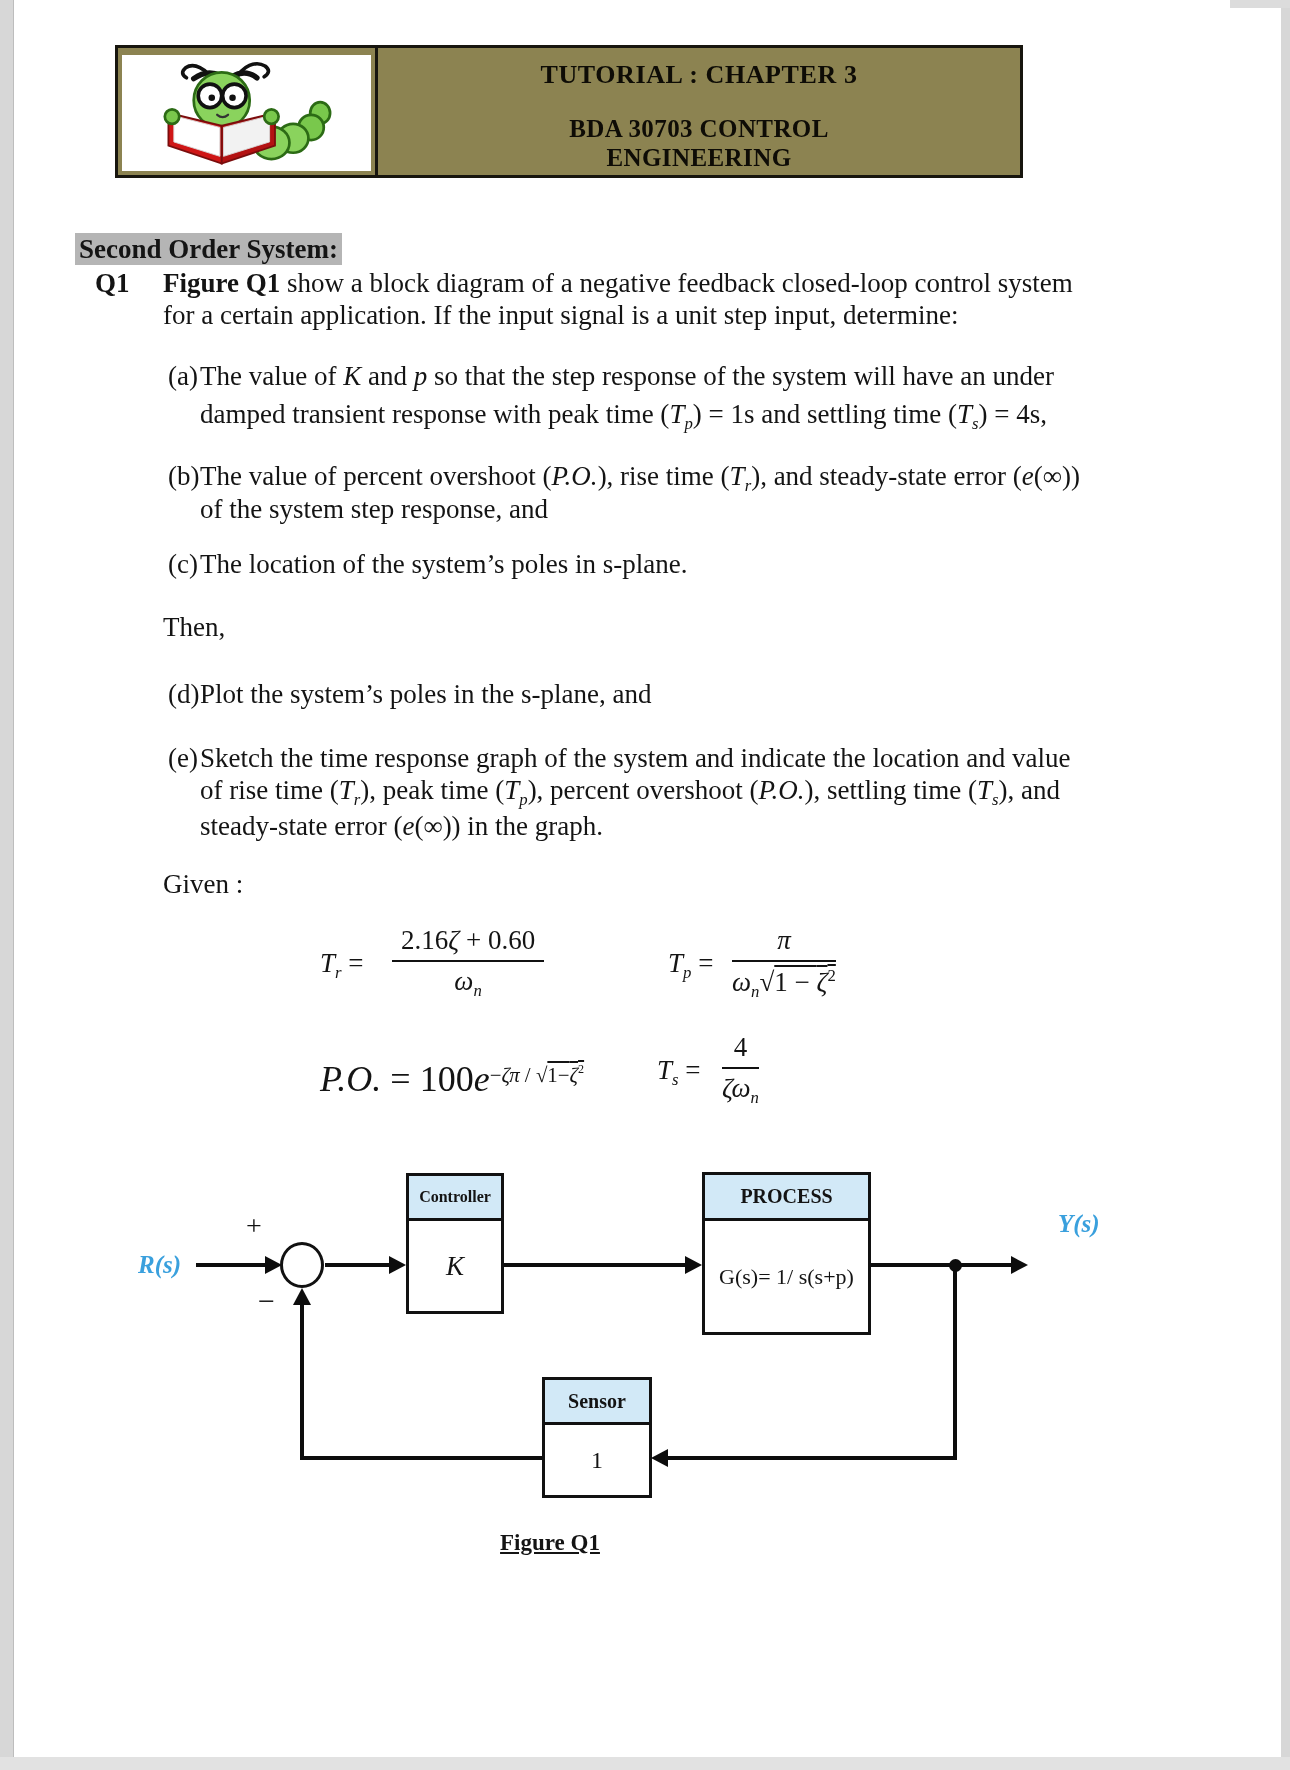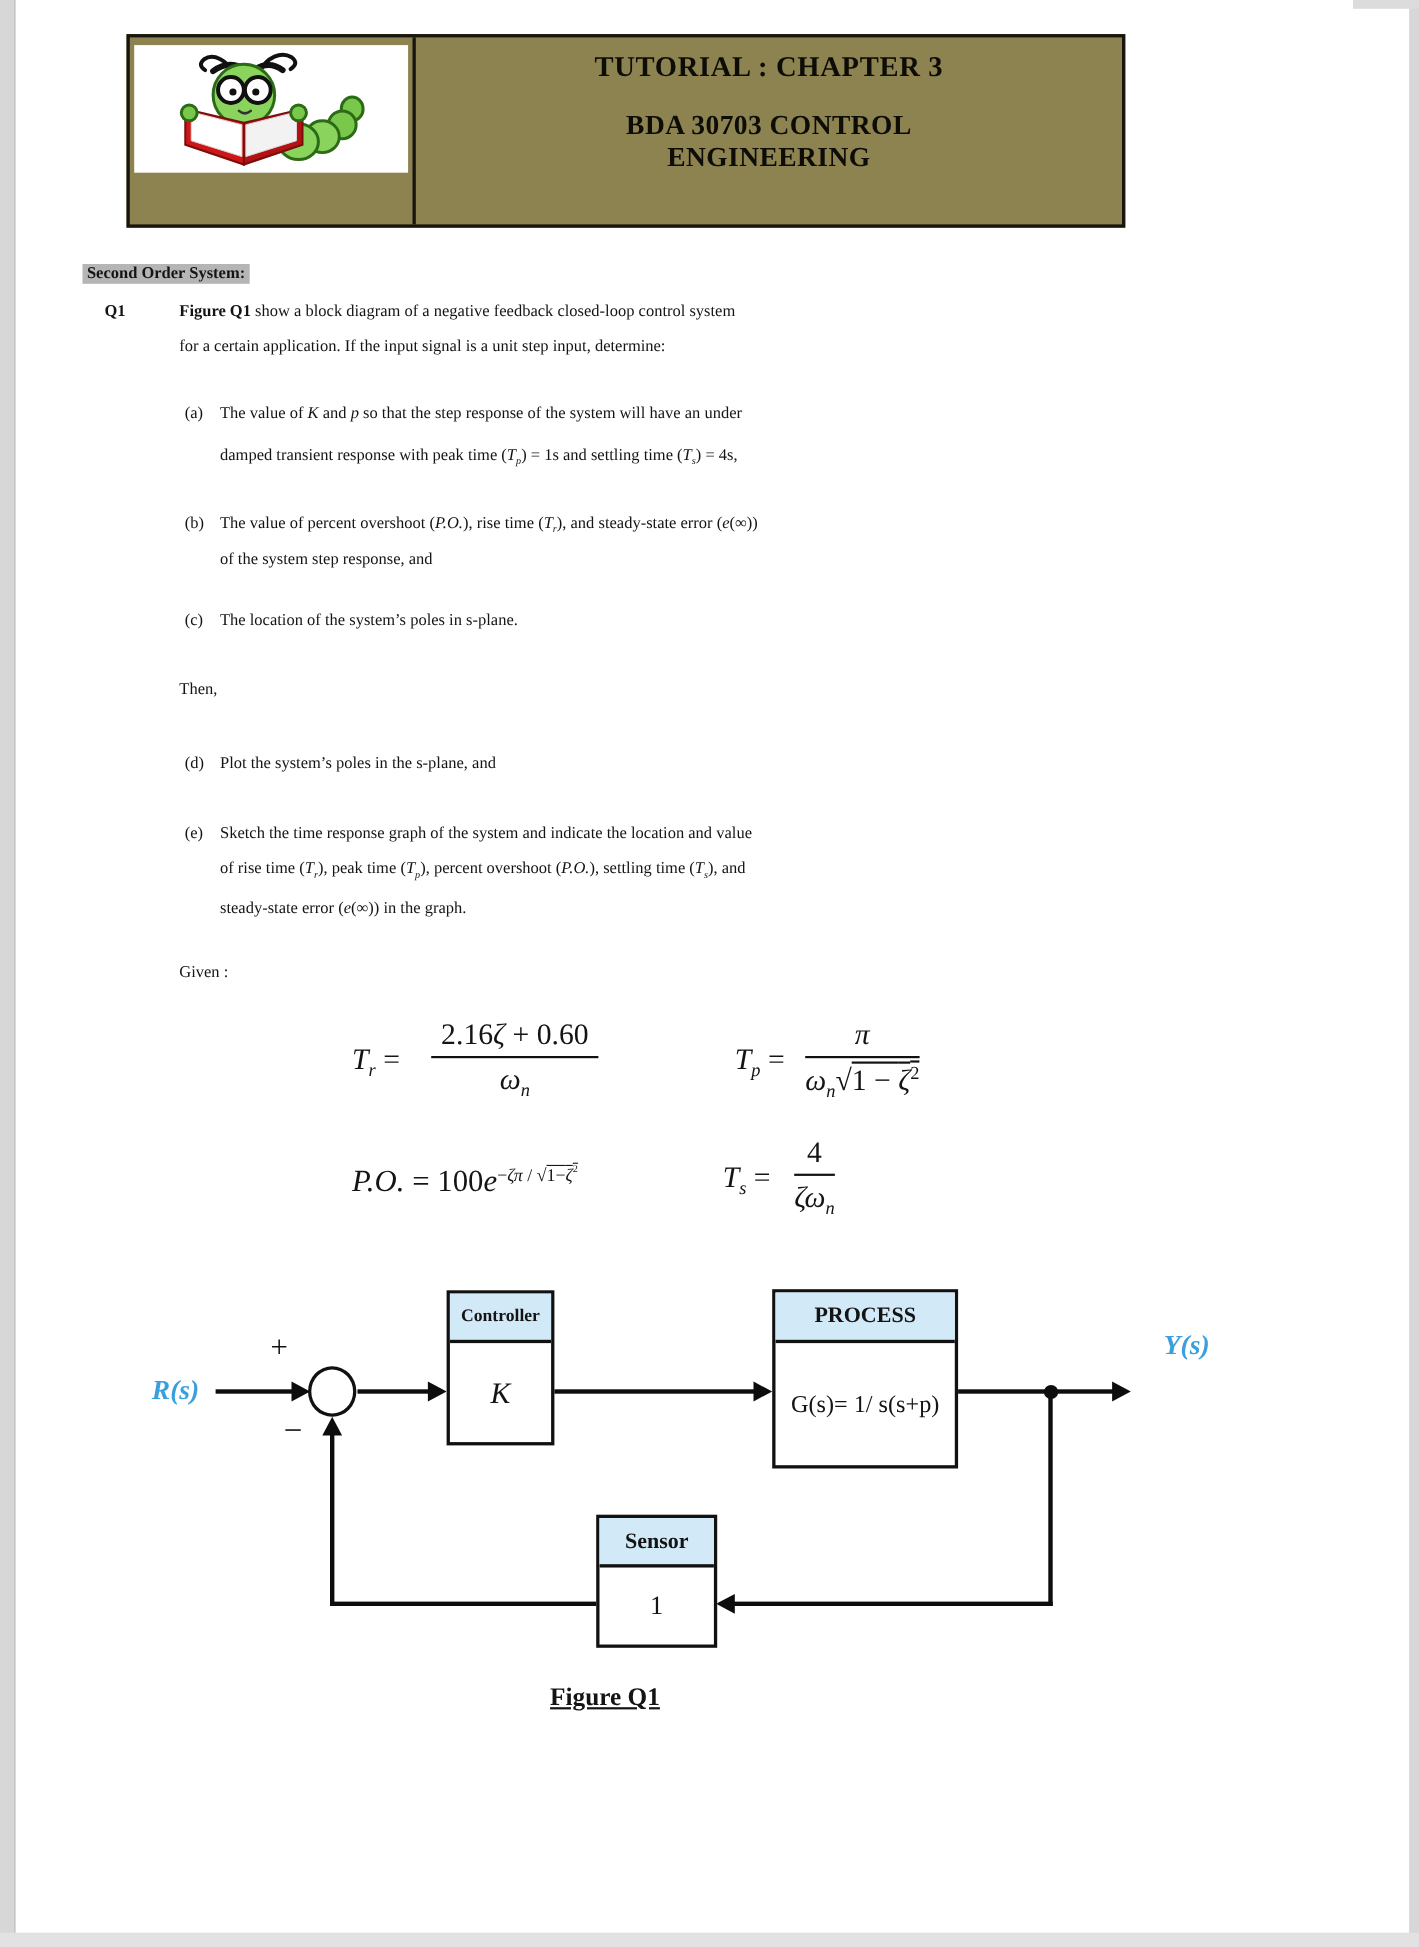--- a/index.html
+++ b/index.html
@@ -6,44 +6,44 @@
   .page{position:relative;width:1290px;height:1770px;background:#ffffff;overflow:hidden;
         font-family:"Liberation Serif","DejaVu Serif",serif;color:#141414;}
   
   .edge{position:absolute;}
   .edge-left{left:0;top:0;width:13px;height:1770px;background:#d7d7d7;border-right:1px solid #bdbdbd;}
   .edge-right{left:1281px;top:0;width:9px;height:1770px;background:#d7d7d7;}
   .edge-bottom{left:0;top:1757px;width:1290px;height:13px;background:#e2e2e2;}
   .edge-topright{left:1230px;top:0;width:60px;height:8px;background:#dcdcdc;}
 
   
-  .banner{position:absolute;left:115px;top:31px;width:908px;height:176px;background:#8c8351;
+  .banner{position:absolute;left:115px;top:45px;width:908px;height:133px;background:#8c8351;
           border:3px solid #17150e;display:flex;box-sizing:border-box;}
   .banner-left{width:260px;height:100%;position:relative;border-right:3px solid #17150e;box-sizing:border-box;}
   .banner-img{position:absolute;left:4px;top:7px;width:249px;height:116px;background:#ffffff;
               display:flex;align-items:center;justify-content:center;overflow:hidden;}
   .banner-right{flex:1;text-align:center;color:#0e0c06;}
   .banner-title{margin-top:12px;font-size:26px;font-weight:bold;letter-spacing:.6px;}
   .banner-course{margin-top:24px;font-size:25px;font-weight:bold;line-height:29px;letter-spacing:.4px;}
 
   
-  .tline{position:absolute;font-size:15px;line-height:27px;white-space:nowrap;}
+  .tline{position:absolute;font-size:27px;line-height:27px;white-space:nowrap;}
   .bold{font-weight:bold;}
   .hl{background:#b5b5b5;padding:1px 4px;}
   sub{font-size:.62em;}
   sup{font-size:.62em;}
   .rad{text-decoration:overline;}
   .sqrt{font-style:normal;}
 
   
   .flhs{position:absolute;font-size:27px;white-space:nowrap;}
   .fr{position:absolute;text-align:center;font-size:27px;white-space:nowrap;}
   .fr .num{padding:0 9px 4px;border-bottom:2.5px solid #111;}
   .fr .den{padding-top:4px;}
-  .fpo{position:absolute;font-size:28px;white-space:nowrap;}
+  .fpo{position:absolute;font-size:36px;white-space:nowrap;}
   .fpo sup{font-size:.58em;vertical-align:9px;}
 
   
   .hline{position:absolute;height:4px;background:#0d0d0d;}
   .vline{position:absolute;width:4px;background:#0d0d0d;}
   .arr-r{position:absolute;width:0;height:0;border-top:9px solid transparent;border-bottom:9px solid transparent;border-left:17px solid #0d0d0d;}
   .arr-l{position:absolute;width:0;height:0;border-top:9px solid transparent;border-bottom:9px solid transparent;border-right:17px solid #0d0d0d;}
   .arr-u{position:absolute;width:0;height:0;border-left:9px solid transparent;border-right:9px solid transparent;border-bottom:17px solid #0d0d0d;}
   .sumjunction{position:absolute;left:280px;top:1242px;width:44px;height:46px;border:3px solid #111;
                border-radius:50%;background:#fff;box-sizing:border-box;}

